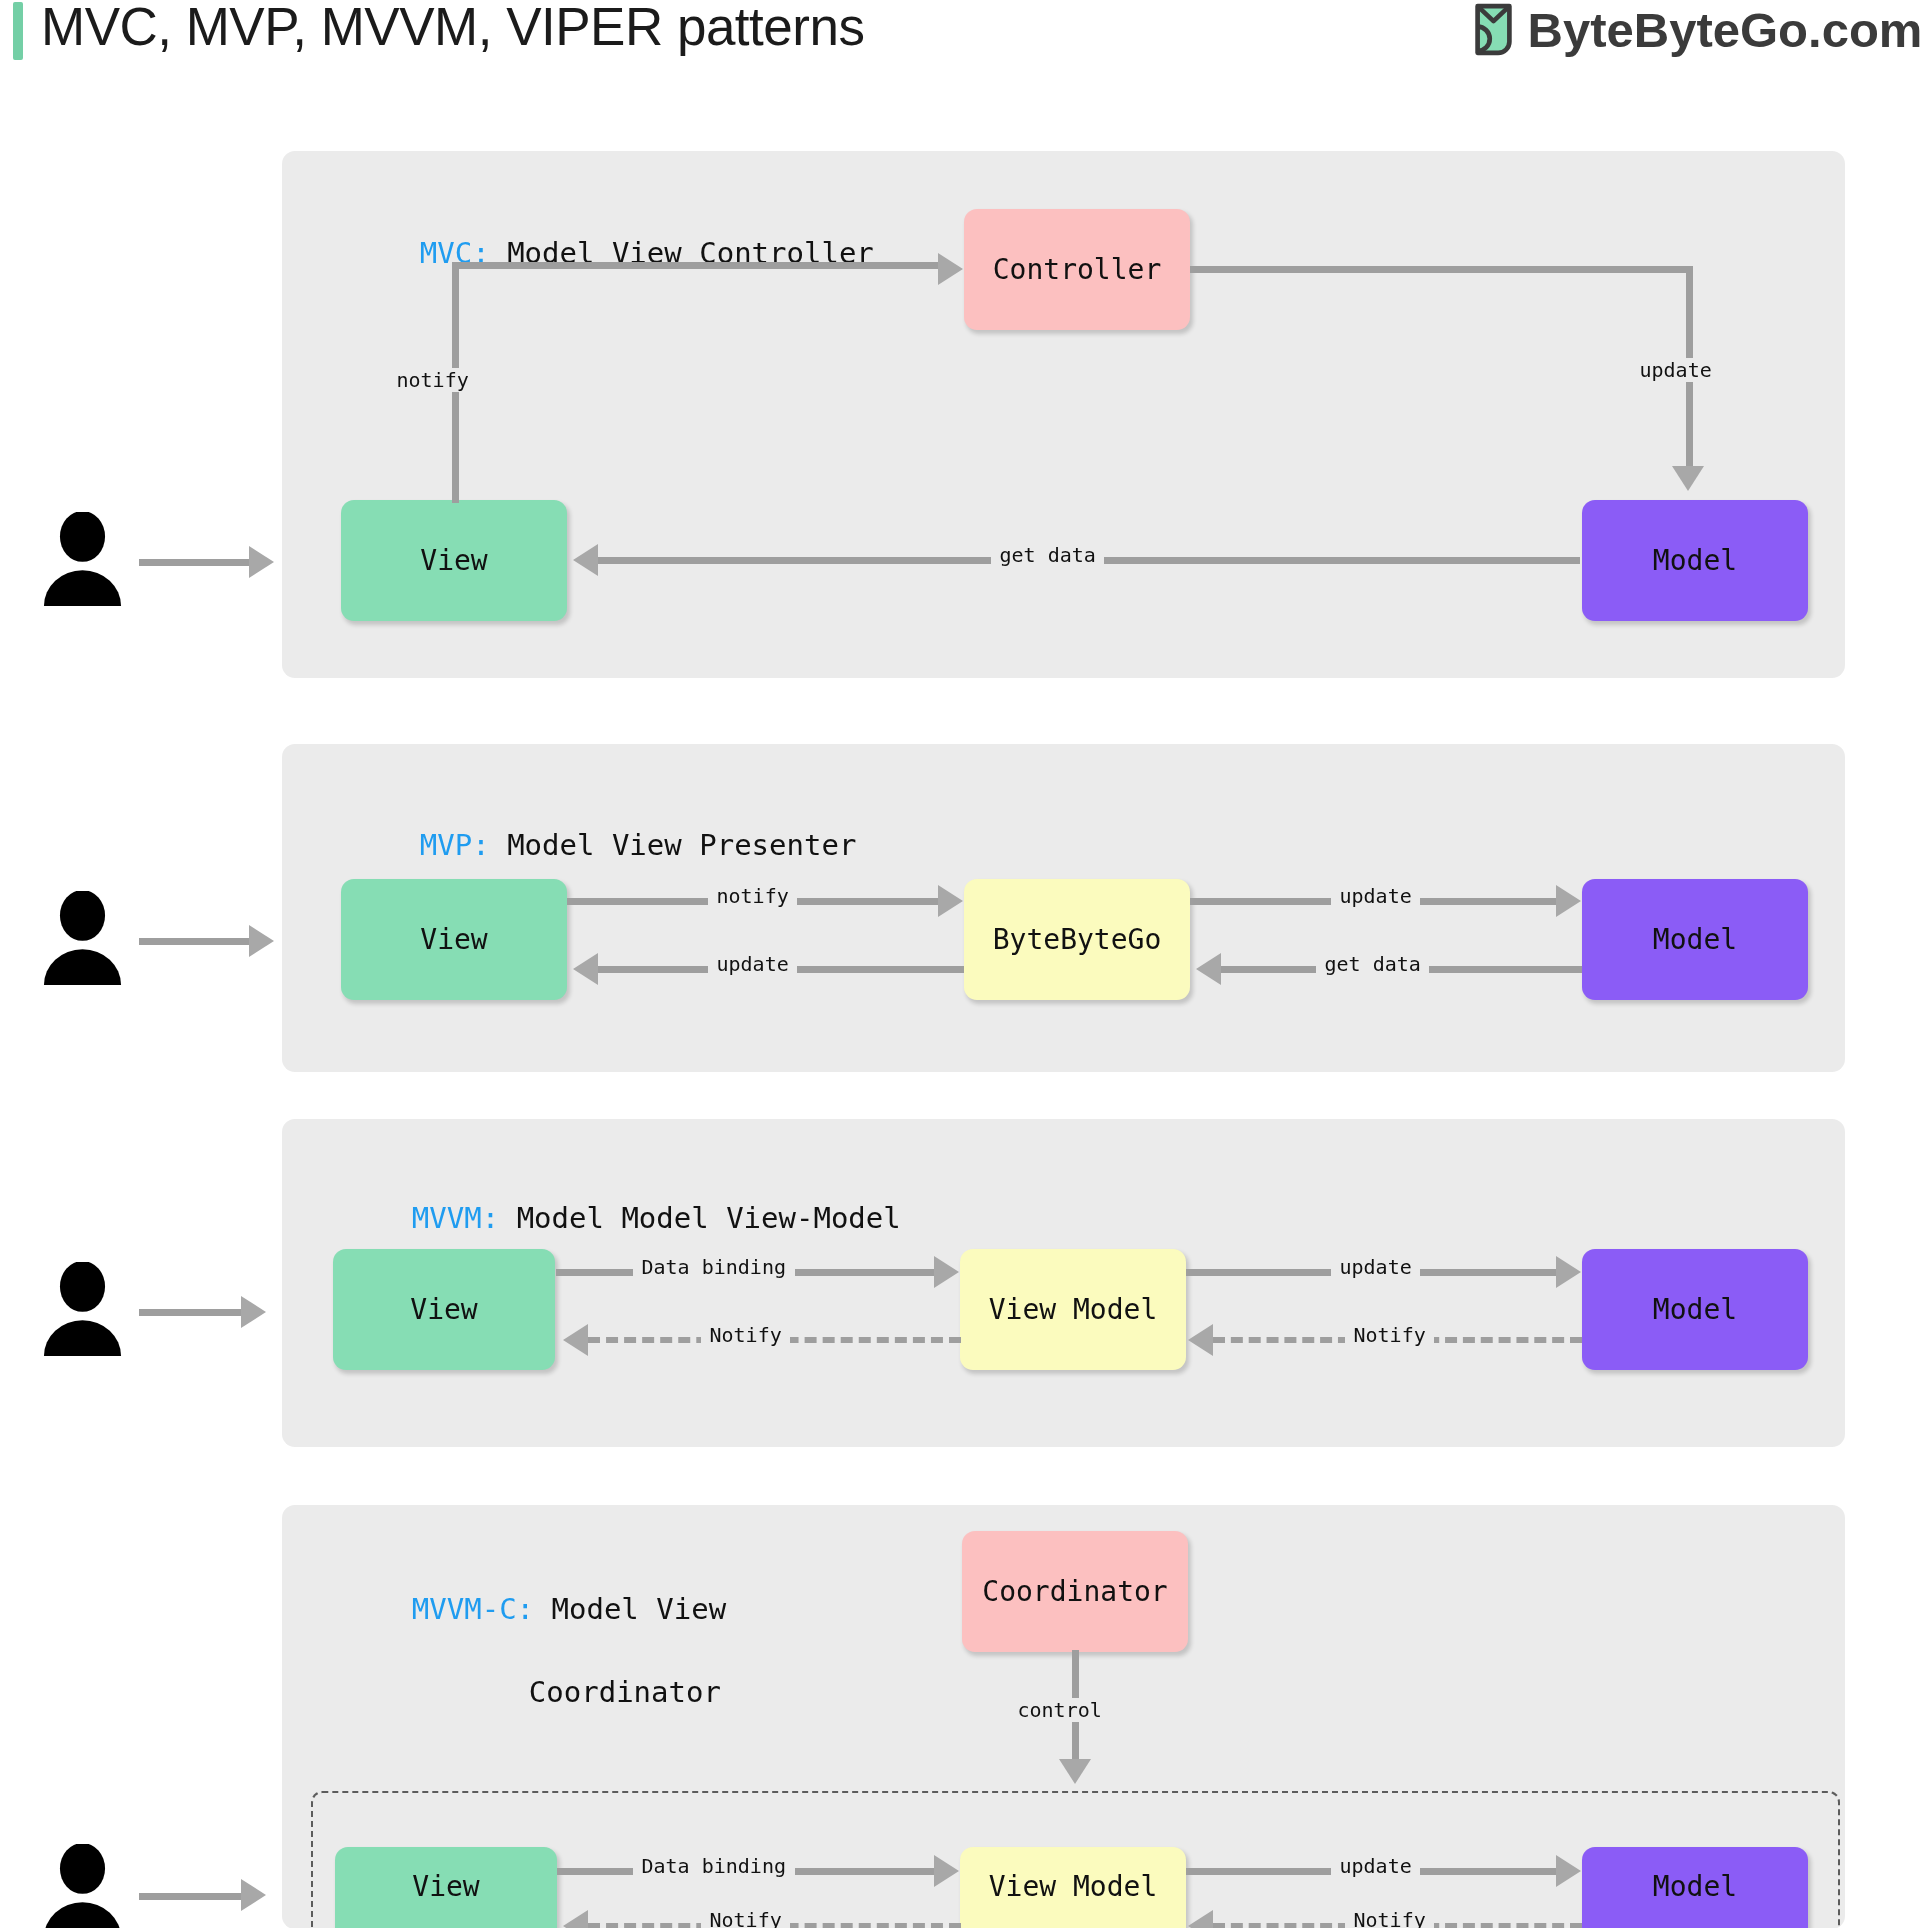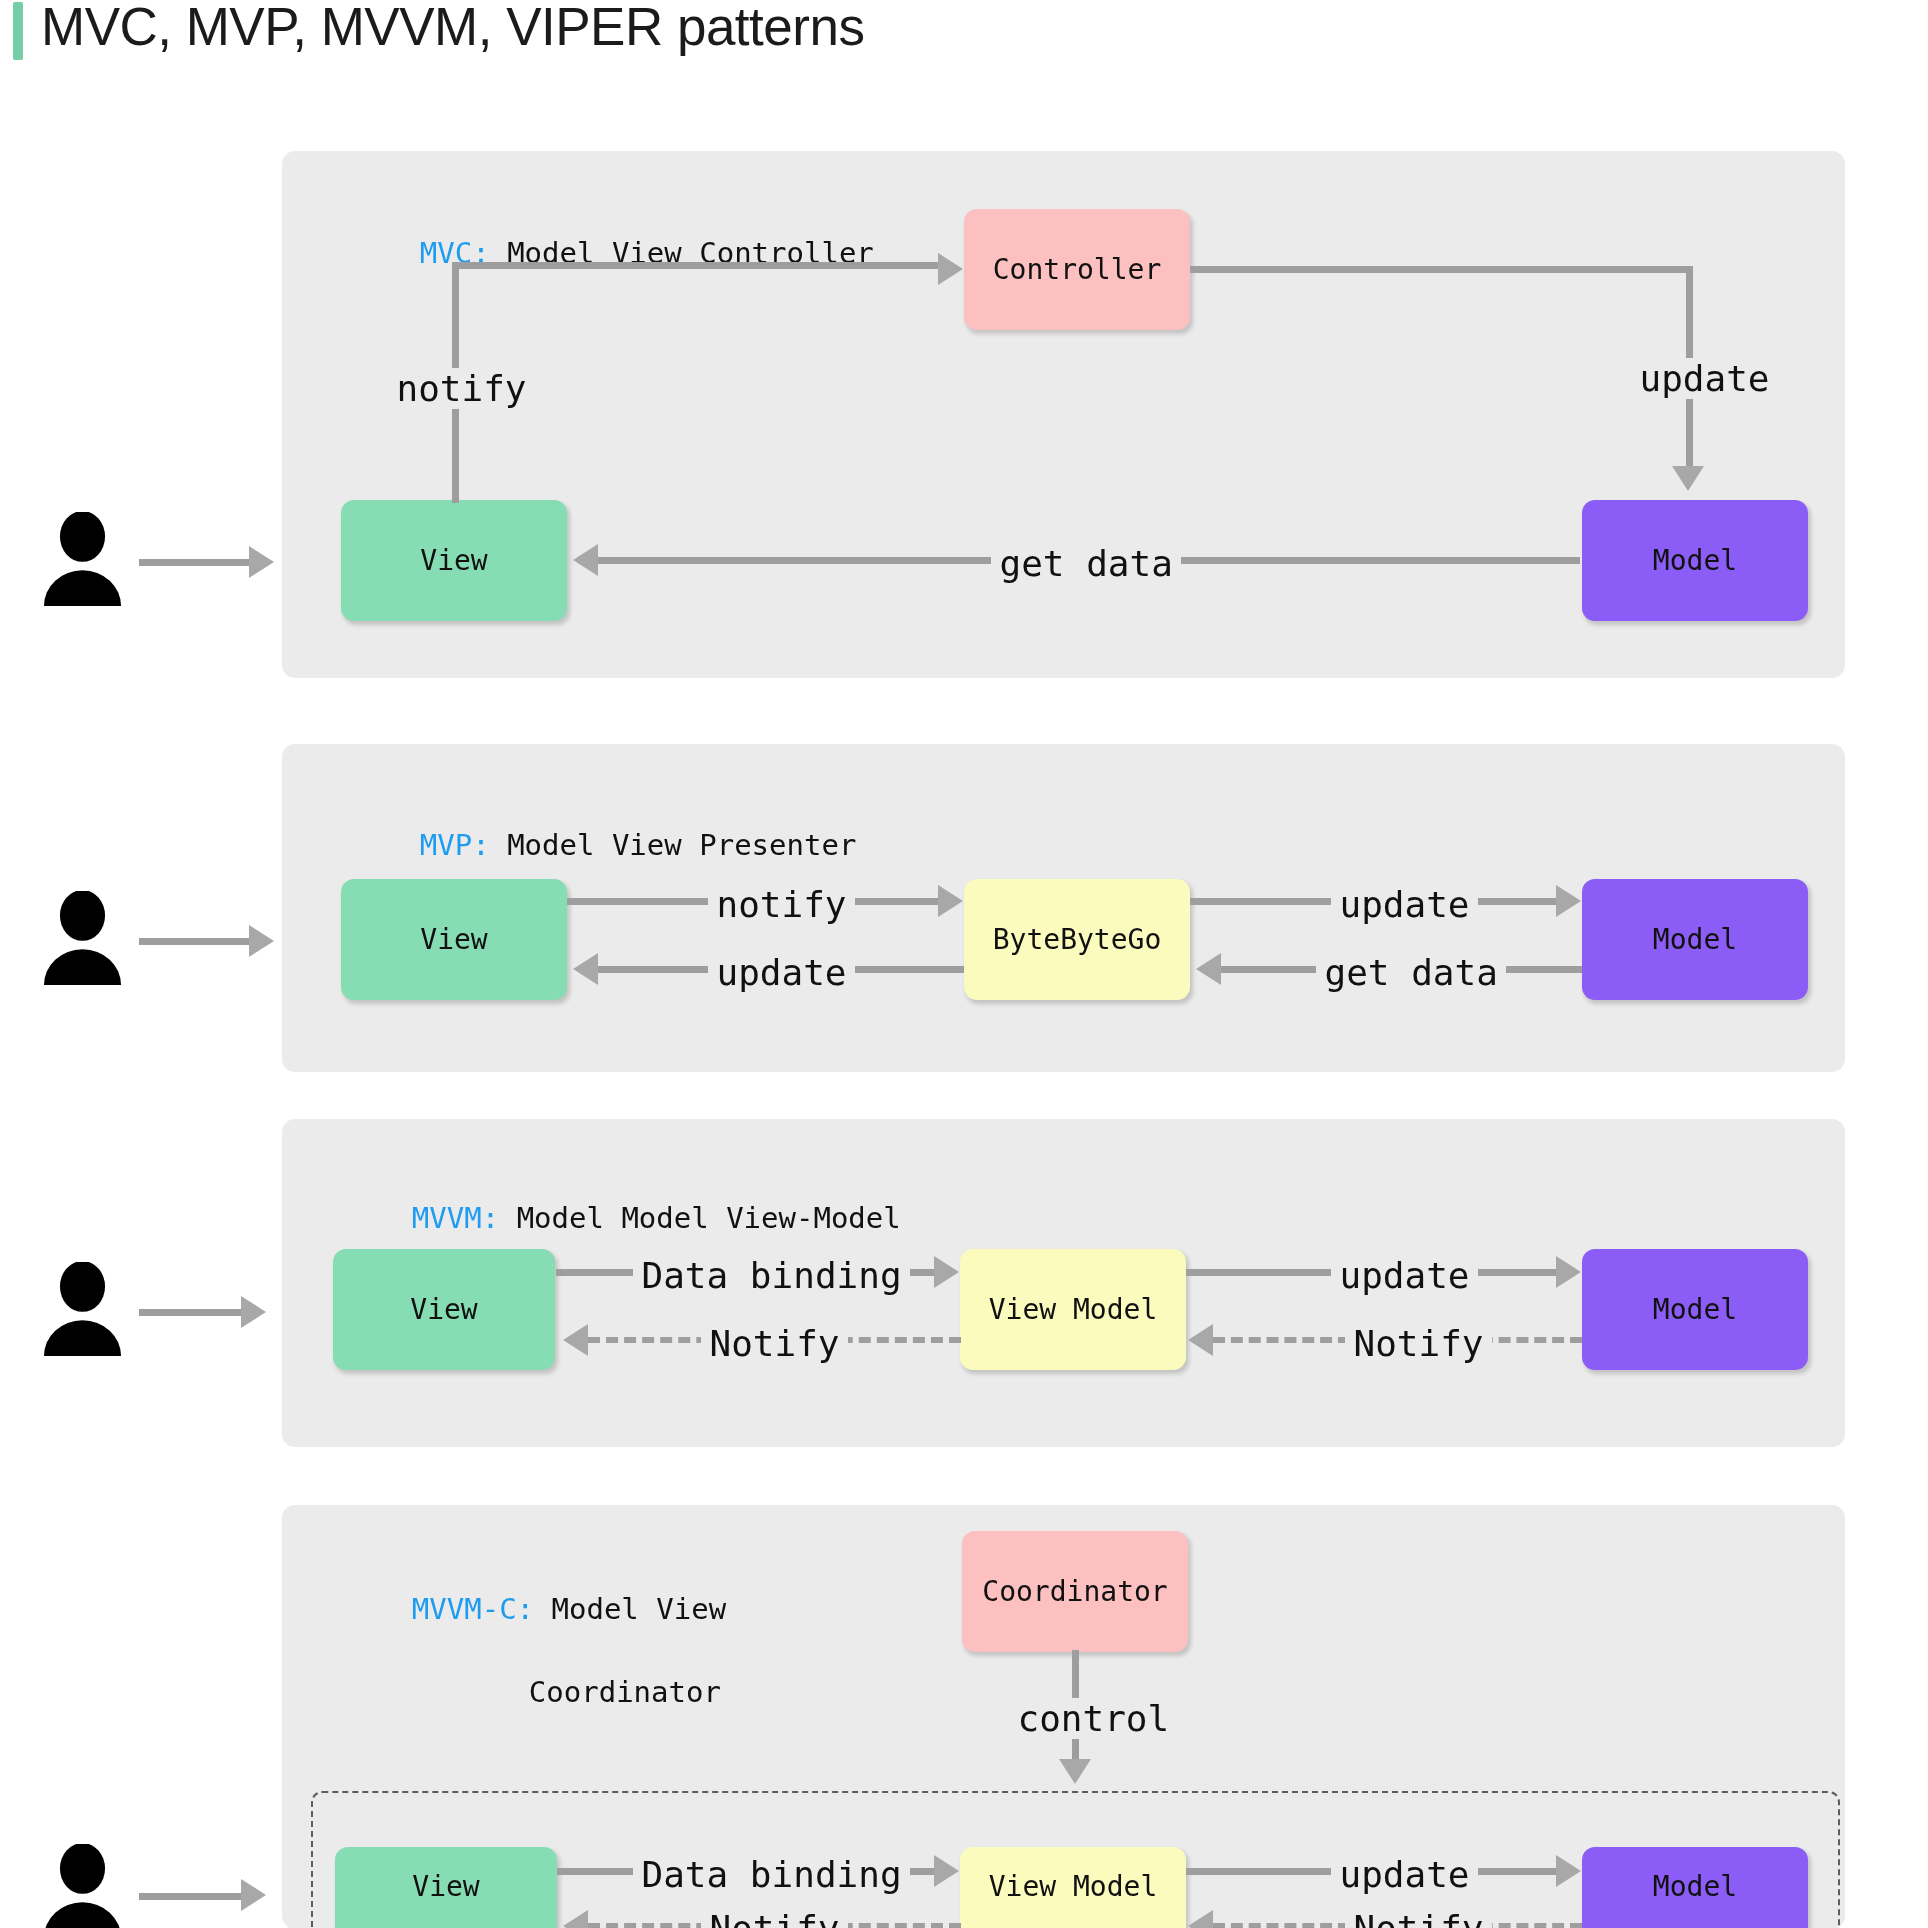--- a/index.html
+++ b/index.html
@@ -61,33 +61,41 @@
   .vl{width:6.6px;}
   .ln.dash-h{
     background:none;
     border-top:6.6px dashed #9e9e9e;height:0;
   }
   .arrow{position:absolute;width:0;height:0;}
   .ar-right{border-top:16px solid transparent;border-bottom:16px solid transparent;border-left:25.4px solid #a8a8a8;}
   .ar-left{border-top:16px solid transparent;border-bottom:16px solid transparent;border-right:25.4px solid #a8a8a8;}
   .ar-down{border-left:16px solid transparent;border-right:16px solid transparent;border-top:25.4px solid #a8a8a8;}
   .elabel{
-    position:absolute;font-size:36px;color:#111;white-space:nowrap;
+    position:absolute;font-size:20px;color:#111;white-space:nowrap;
     background:#ebebeb;padding:0 8.5px;
   }
   .dashbox{
     position:absolute;border:2.8px dashed #5c5c5c;border-radius:11.3px;
   }
 </style>
 </head>
 <body>
 
 <div class="header">
   <div class="title-bar"></div>
   <div class="page-title">MVC, MVP, MVVM, VIPER patterns</div>
+  <div class="logo">
+    <svg class="logo-mark" viewBox="0 0 46 58">
+      <path d="M6 4 h34 a0 0 0 0 1 0 0 v38 a12 12 0 0 1 -12 12 h-22 a0 0 0 0 1 0 0 z" fill="#86ddb4" stroke="#3b3b3b" stroke-width="5" stroke-linejoin="round"></path>
+      <path d="M6 4 L23 20 L40 4" fill="none" stroke="#3b3b3b" stroke-width="5" stroke-linejoin="round"></path>
+      <path d="M6 26 a13 13 0 0 1 0 26" fill="none" stroke="#3b3b3b" stroke-width="5"></path>
+    </svg>
+    <div class="logo-text">ByteByteGo.com</div>
+  </div>
 </div>
 
 <div class="panel" style="top:151px;height:527px;">
   <div class="panel-label" style="left:68px;top:41px;">
     <span class="acc">MVC:</span><span> </span><span>Model View Controller</span>
   </div>
 </div>
 
 <svg class="person" style="left:40px;top:512px;" viewBox="0 0 90 100">
   <ellipse cx="45" cy="26" rx="24" ry="27" fill="#000"></ellipse>

